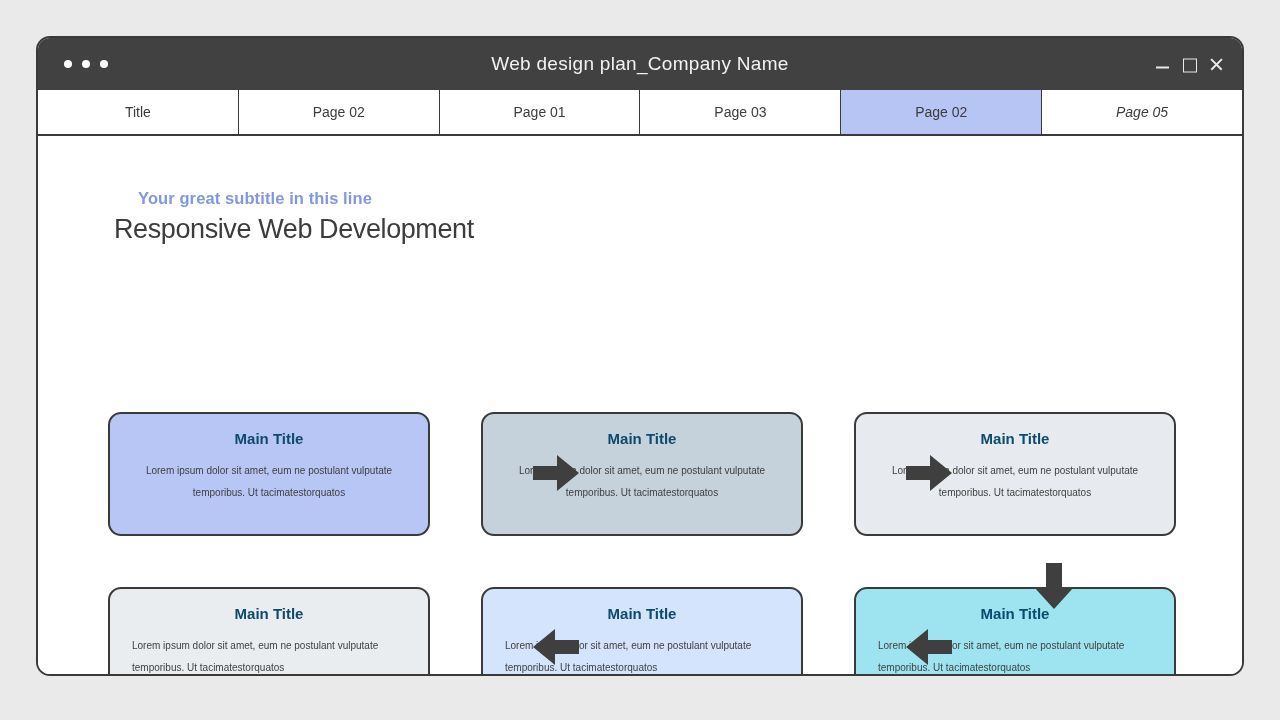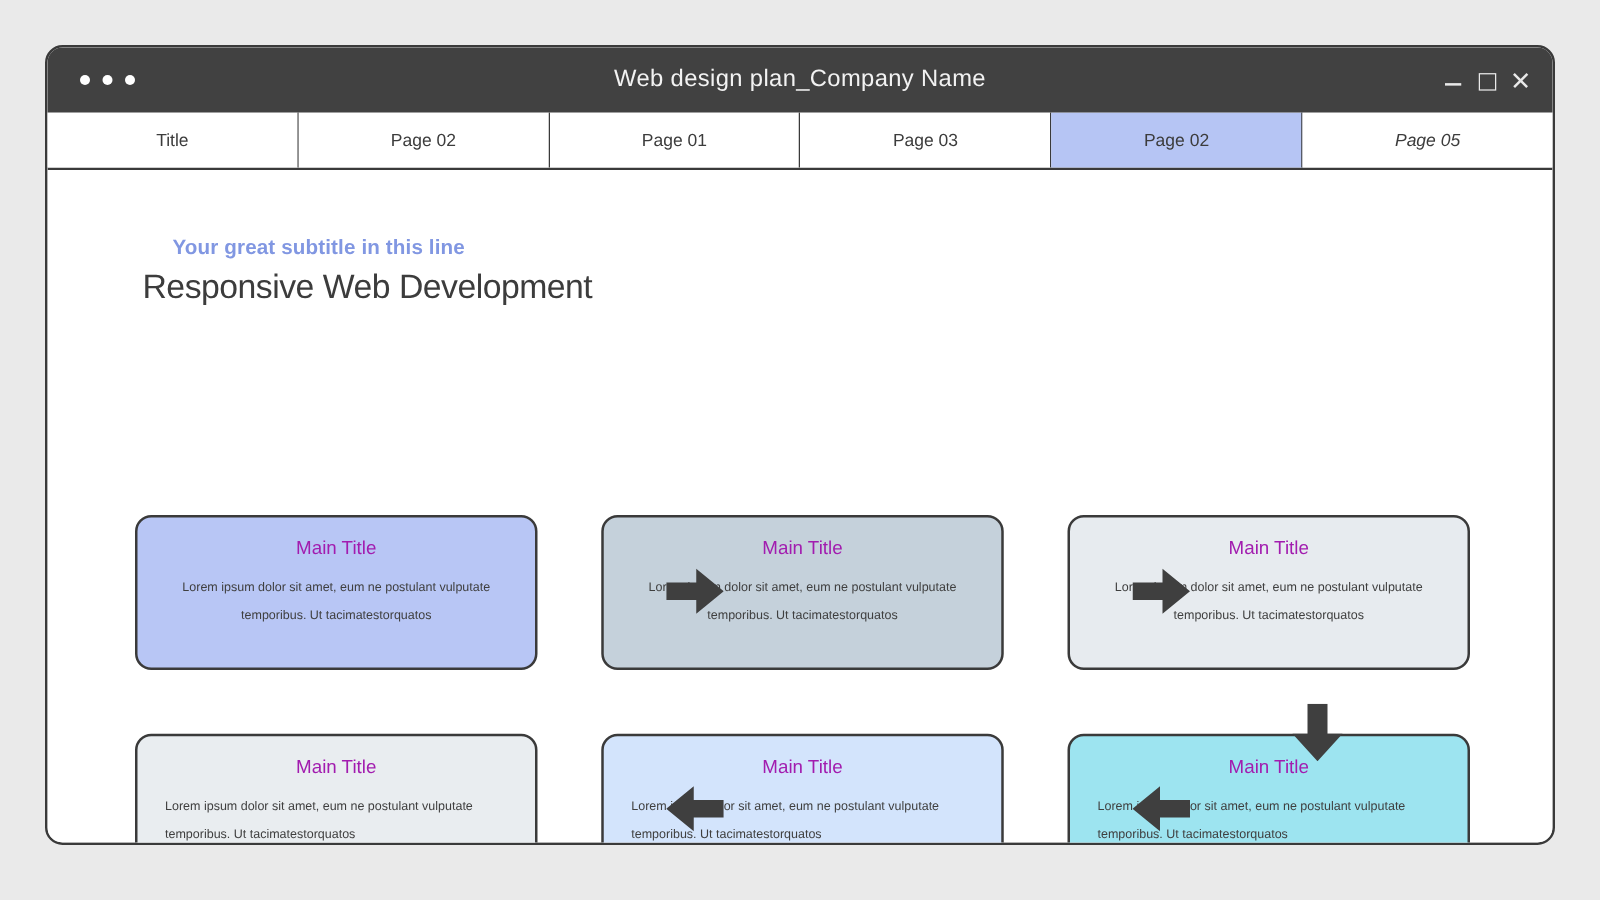--- a/index.html
+++ b/index.html
@@ -180,22 +180,22 @@
     height: 124px;
     border: 2px solid #3a3a3a;
     border-radius: 13px;
     padding: 16px 22px 0 22px;
     z-index: 2;
   }
 
   .card-title {
     text-align: center;
     font-size: 15px;
-    font-weight: normal;
-    color: #a21caf;
+    font-weight: bold;
+    color: #0c4a6e;
     margin-bottom: 13px;
   }
   .card-body {
     font-size: 10px;
     color: #3f3f3f;
     line-height: 22px;
     text-align: center;
   }
   .row-bottom .card-body { text-align: left; }
 

